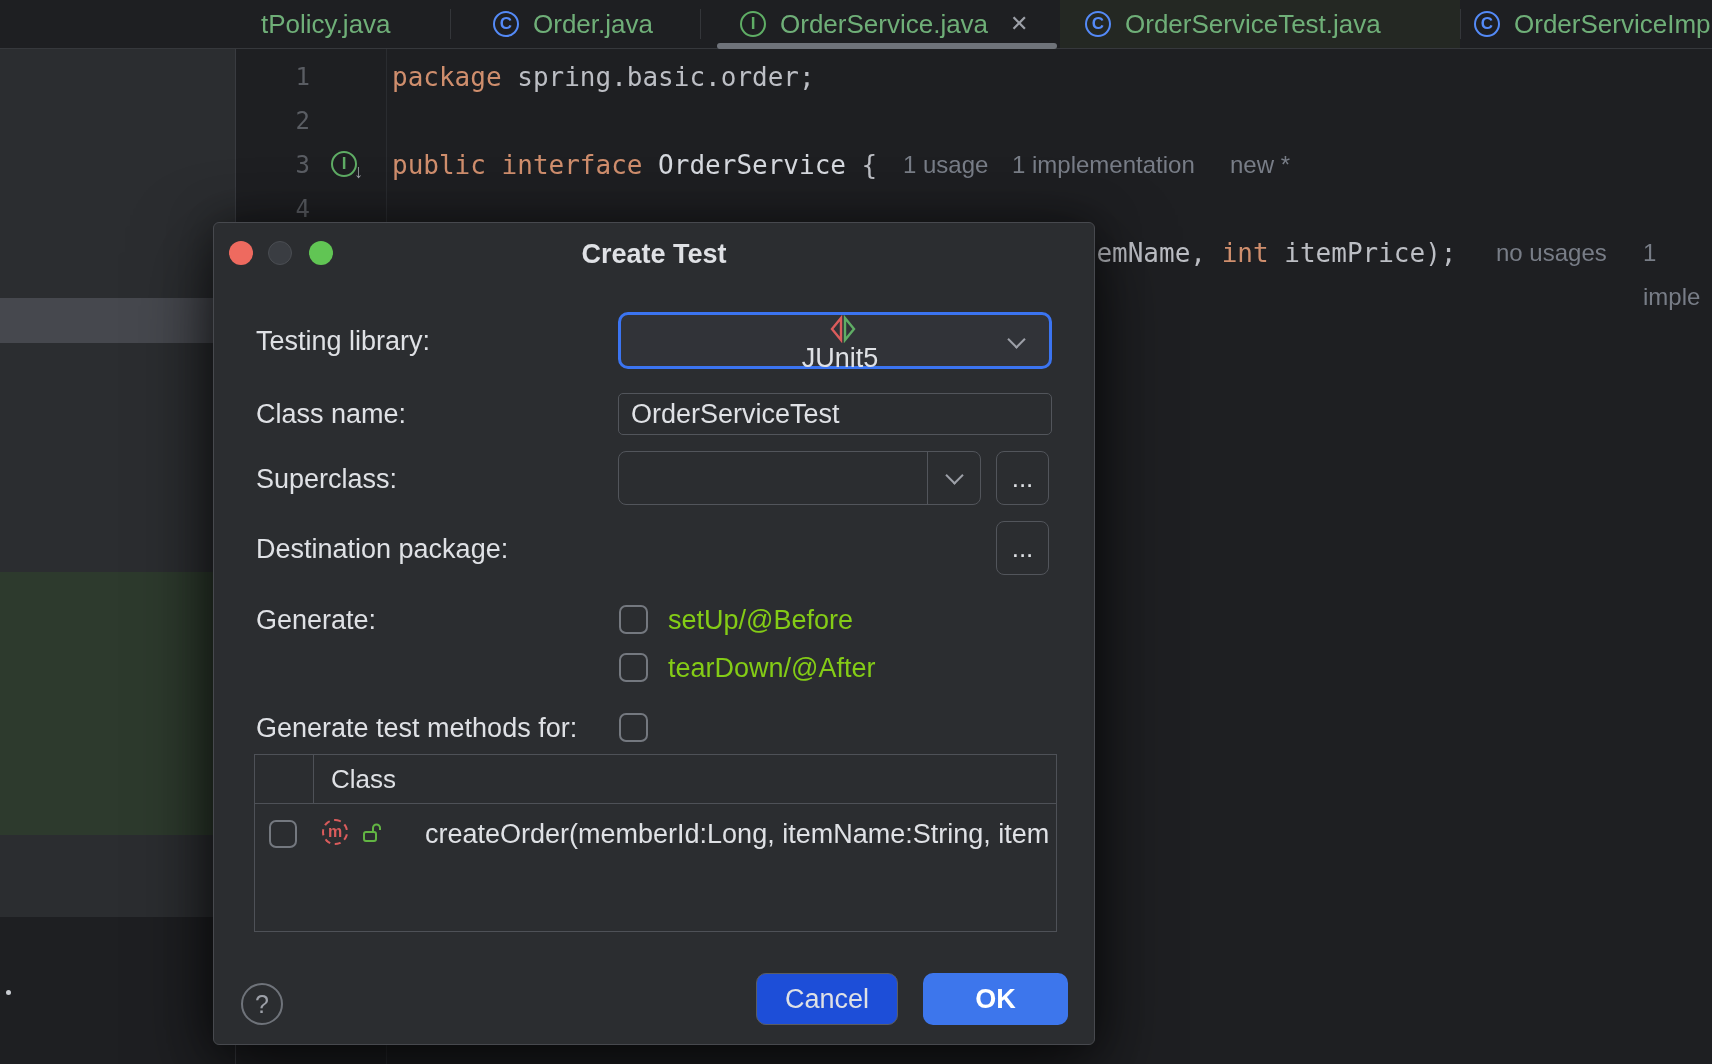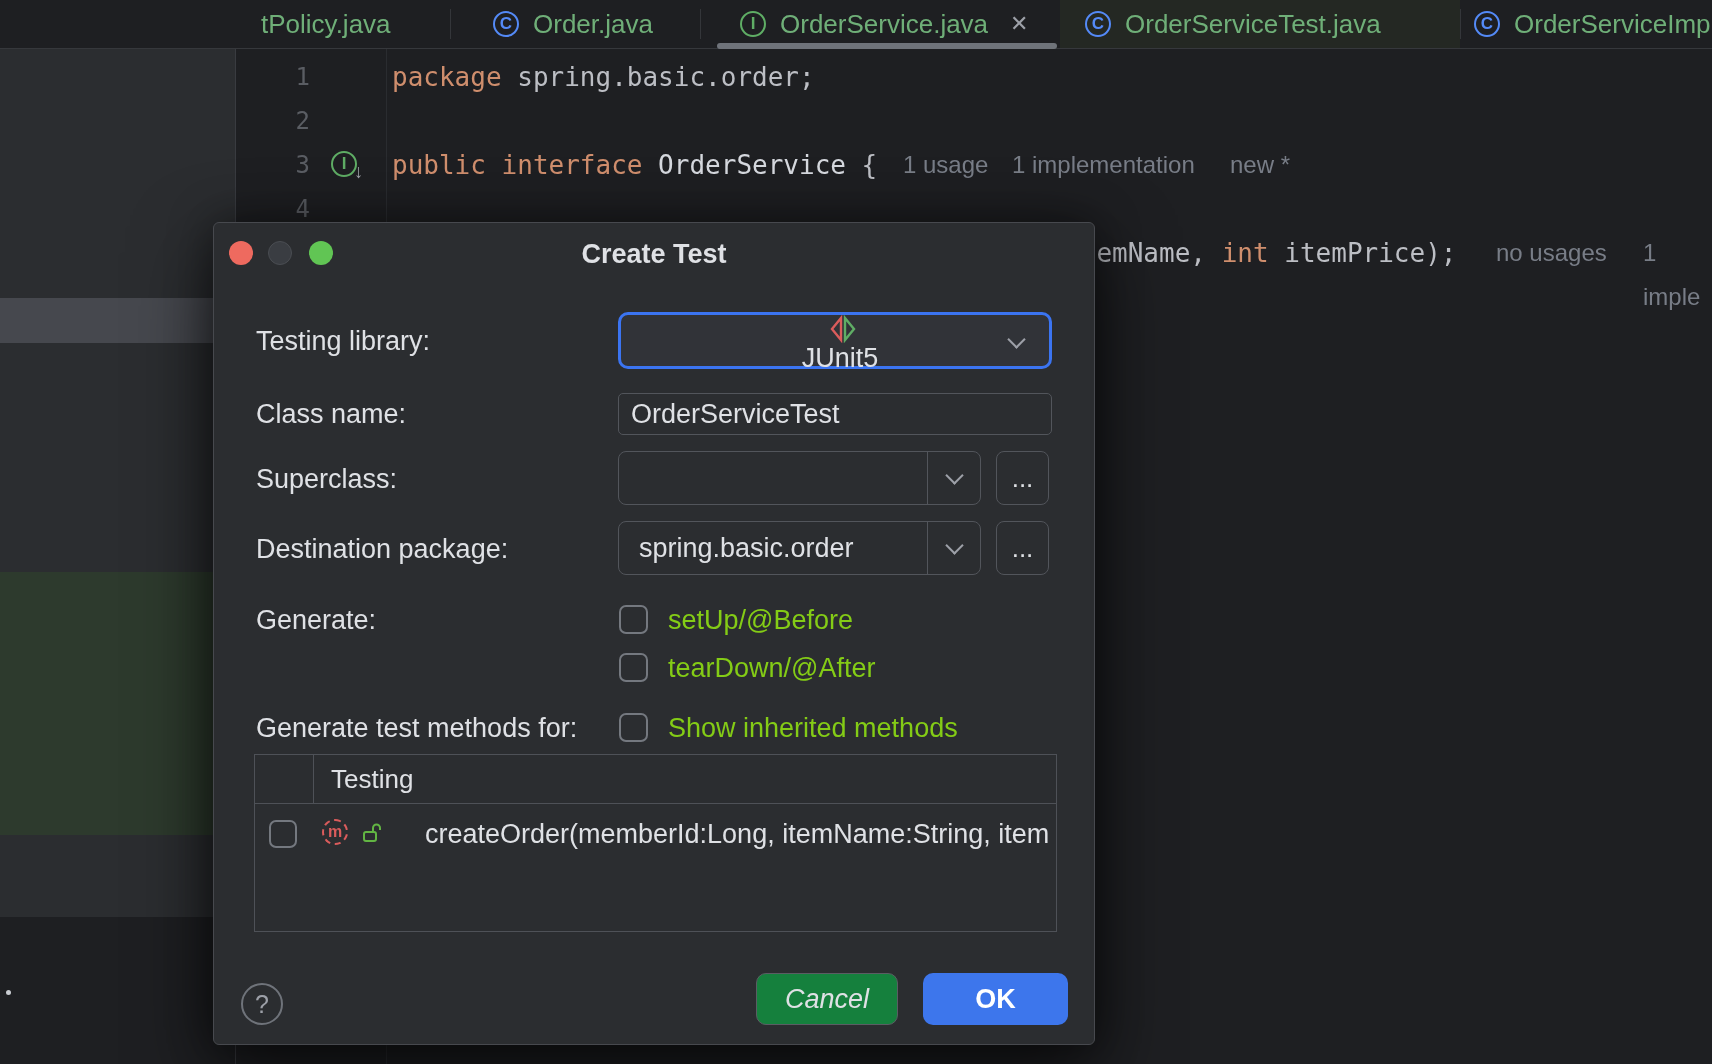--- a/index.html
+++ b/index.html
@@ -78,22 +78,22 @@
     font-size:26px; color:#dfe1e5; }
   .m-icon { left:67px; top:64px; width:26px; height:26px; border:2px dashed #db5c5c;
     border-radius:50%; color:#db5c5c; font-size:16px; font-weight:700;
     display:flex; align-items:center; justify-content:center; }
   #row-text { left:170px; top:63px; right:3px; height:32px; line-height:32px;
     font-size:27px; color:#dfe1e5; white-space:nowrap; overflow:hidden; }
   #help-btn { left:27px; top:760px; width:42px; height:42px; border:2px solid #6f737a;
     border-radius:50%; color:#9da0a8; font-size:25px; display:flex;
     align-items:center; justify-content:center; }
   #cancel-btn { left:542px; top:750px; width:142px; height:52px; border:1.5px solid #5a5d63;
-    border-radius:10px; background:#15803d; color:#dfe1e5; font-size:27px;
-    display:flex; align-items:center; justify-content:center;font-style:italic; }
+    border-radius:10px; background:#1d4ed8; color:#dfe1e5; font-size:27px;
+    display:flex; align-items:center; justify-content:center; }
   #ok-btn { left:709px; top:750px; width:145px; height:52px; border-radius:10px;
     background:#3d76ec; color:#ffffff; font-size:27px; font-weight:600;
     display:flex; align-items:center; justify-content:center; }
 </style>
 </head>
 <body>
 
 <div id="tabbar" class="abs">
   <div class="tab" style="left:236px; width:214px; padding-left:25px;">
     <span>tPolicy.java</span>
@@ -179,44 +179,37 @@
     <span class="combo-text" style="position:absolute; left:20px; top:11px;"></span>
     <span class="combo-right">
       <span class="chev" style="margin-top:-6px;"></span>
     </span>
   </div>
   <div class="abs dots-btn" style="left:782px; top:228px;">
     <span>...</span>
   </div>
 
   <div class="abs dlg-label" style="top:309px;">Destination package:</div>
-  <div class="abs combo" style="left:404px; top:298px; width:363px; height:54px;">
-    <span class="combo-text" style="position:absolute; left:20px; top:11px;">spring.basic.order</span>
-    <span class="combo-right">
-      <span class="chev" style="margin-top:-6px;"></span>
-    </span>
-  </div>
   <div class="abs dots-btn" style="left:782px; top:298px;">
     <span>...</span>
   </div>
 
   <div class="abs dlg-label" style="top:380px;">Generate:</div>
   <span class="abs checkbox" style="left:405px; top:382px;"></span>
   <span class="abs cb-label" style="left:454px; top:380px;">setUp/@Before</span>
   <span class="abs checkbox" style="left:405px; top:430px;"></span>
   <span class="abs cb-label" style="left:454px; top:428px;">tearDown/@After</span>
 
   <div class="abs dlg-label" style="top:488px;">Generate test methods for:</div>
   <span class="abs checkbox" style="left:405px; top:490px;"></span>
-  <span class="abs cb-label" style="left:454px; top:488px;">Show inherited methods</span>
 
   <div id="member-table" class="abs">
     <div id="mt-header">
       <div id="mt-cb-col"></div>
-      <div id="mt-member">Testing</div>
+      <div id="mt-member">Class</div>
     </div>
     <div>
       <span class="abs checkbox" style="left:14px; top:65px; width:28px; height:28px;"></span>
       <span class="abs m-icon">m</span>
       <span class="abs" style="left:105px; top:66px; width:24px; height:24px;">
         <svg width="24" height="24" viewBox="0 0 24 24">
           <rect x="4" y="11" width="12" height="9" rx="2" fill="none" stroke="#62b543" stroke-width="2"></rect>
           <path d="M13 11 V7 a3.5 3.5 0 0 1 7 0 V9" fill="none" stroke="#62b543" stroke-width="2"></path>
         </svg>
       </span>

